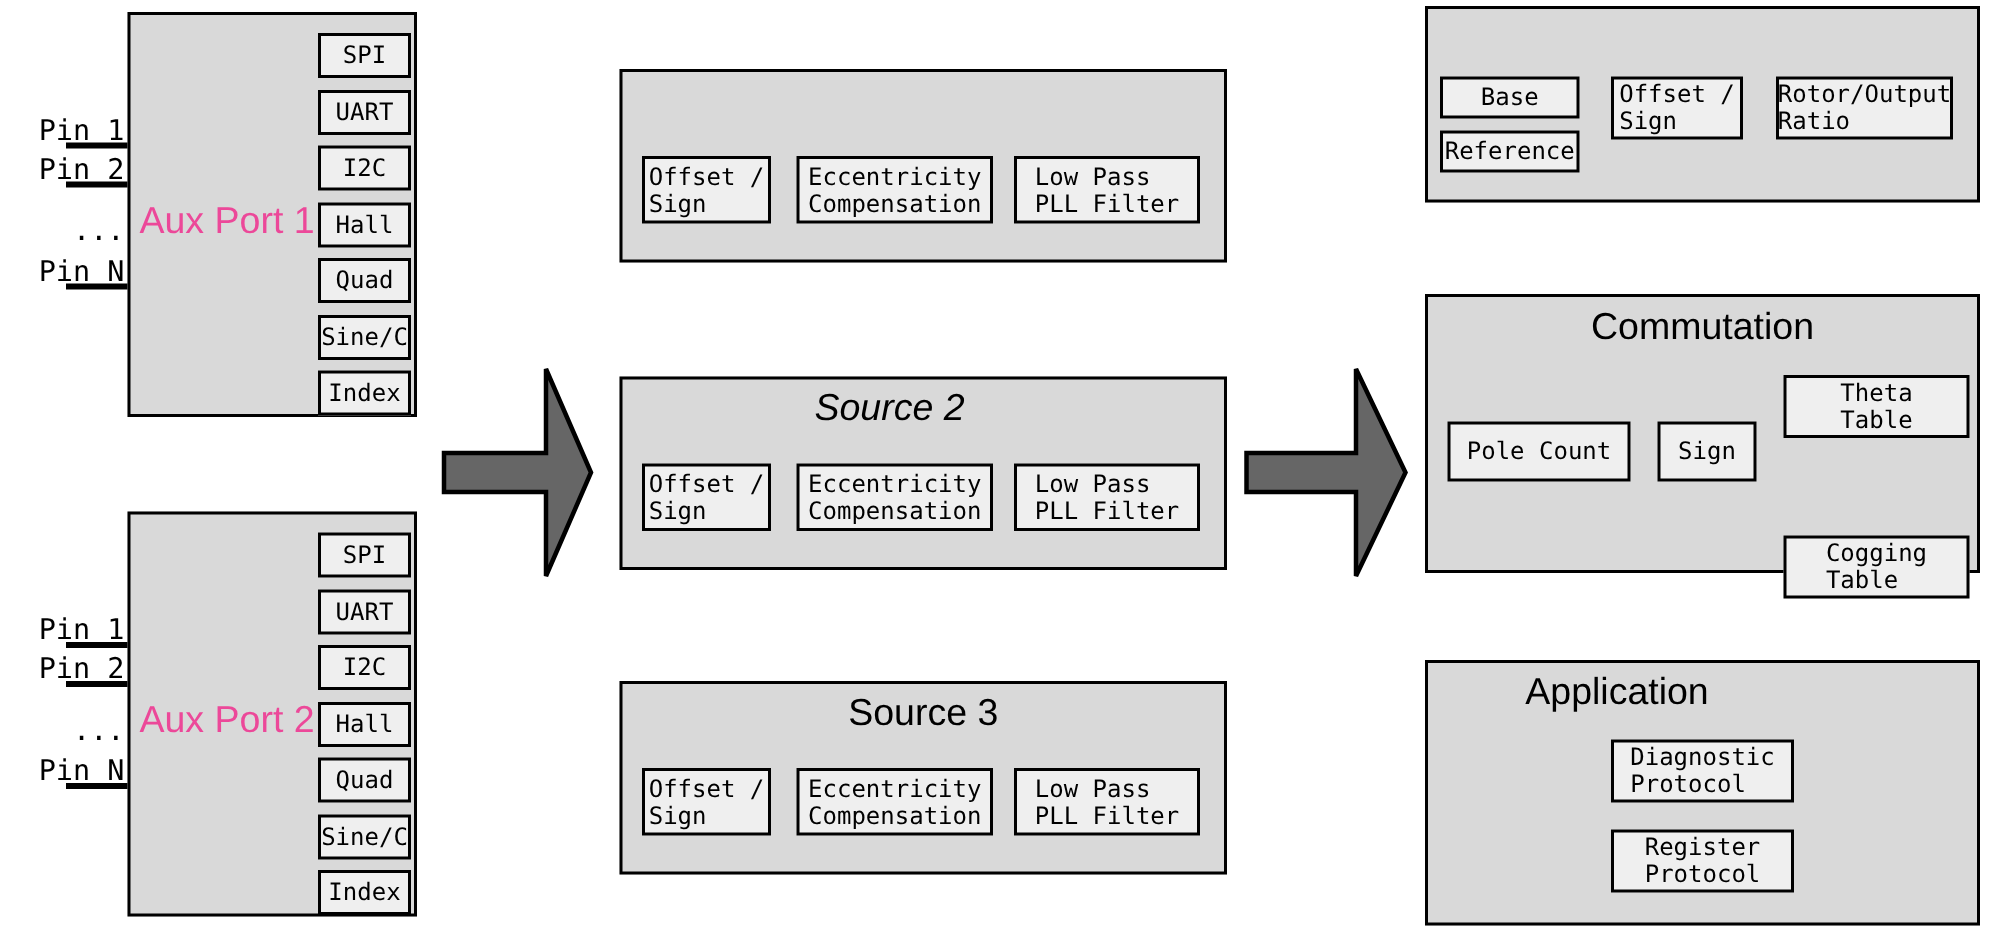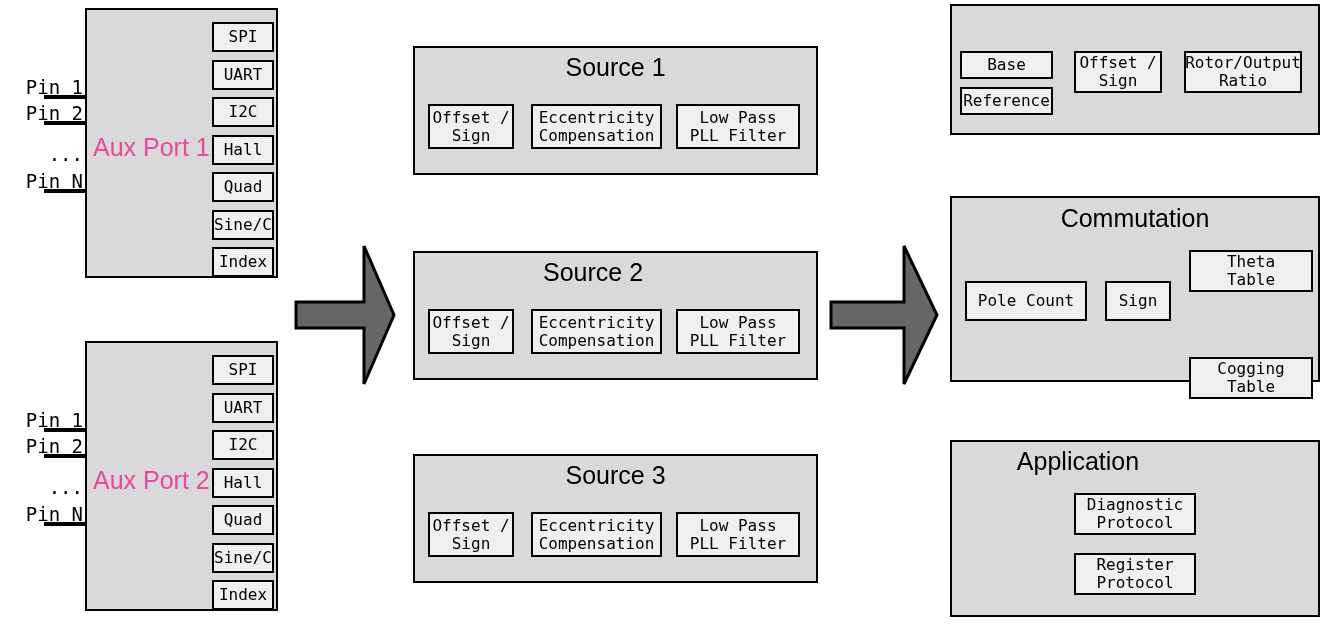--- a/index.html
+++ b/index.html
@@ -41,21 +41,20 @@
     position: absolute;
     background: #efefef;
     border: 2px solid #000000;
     box-sizing: border-box;
     font-family: "DejaVu Sans Mono", monospace;
     font-size: 16px;
     color: #000000;
     display: flex;
     align-items: center;
     justify-content: center;
-    text-align: center;
     line-height: 1.12;
     white-space: pre-line;
   }
 
   
   .aux-title {
     position: absolute;
     font-family: "Liberation Sans", sans-serif;
     font-size: 25px;
     color: #ec4899;
@@ -129,30 +128,29 @@
   <div class="chip" style="left:212px; top:468px; width:62px; height:30px;">Hall</div>
   <div class="chip" style="left:212px; top:505px; width:62px; height:30px;">Quad</div>
   <div class="chip" style="left:212px; top:543px; width:62px; height:30px;">Sine/C</div>
   <div class="chip" style="left:212px; top:580px; width:62px; height:30px;">Index</div>
 
   <svg class="arrow" style="left:292px; top:240px;" width="106" height="150" viewBox="0 0 106 150">
     <polygon points="4,62 72,62 72,6 102,75 72,144 72,88 4,88" fill="#666666" stroke="#000000" stroke-width="3" stroke-linejoin="miter"></polygon>
   </svg>
 
   <div class="group-box" style="left:413px; top:46px; width:405px; height:129px;"></div>
-  <div class="group-title" style="left:413px; width:405px; top:55px;">Source 1</div>
   <div class="chip" style="left:428px; top:104px; width:86px; height:45px;">Offset /
 Sign</div>
   <div class="chip" style="left:531px; top:104px; width:131px; height:45px;">Eccentricity
 Compensation</div>
   <div class="chip" style="left:676px; top:104px; width:124px; height:45px;">Low Pass
 PLL Filter</div>
 
   <div class="group-box" style="left:413px; top:251px; width:405px; height:129px;"></div>
-  <div class="group-title" style="left:413px; width:360px; top:260px;">Source 2</div>
+  <div class="group-title" style="left:413px; width:360px; top:260px;font-style:italic;">Source 2</div>
   <div class="chip" style="left:428px; top:309px; width:86px; height:45px;">Offset /
 Sign</div>
   <div class="chip" style="left:531px; top:309px; width:131px; height:45px;">Eccentricity
 Compensation</div>
   <div class="chip" style="left:676px; top:309px; width:124px; height:45px;">Low Pass
 PLL Filter</div>
 
   <div class="group-box" style="left:413px; top:454px; width:405px; height:129px;"></div>
   <div class="group-title" style="left:413px; width:405px; top:463px;">Source 3</div>
   <div class="chip" style="left:428px; top:512px; width:86px; height:45px;">Offset /

